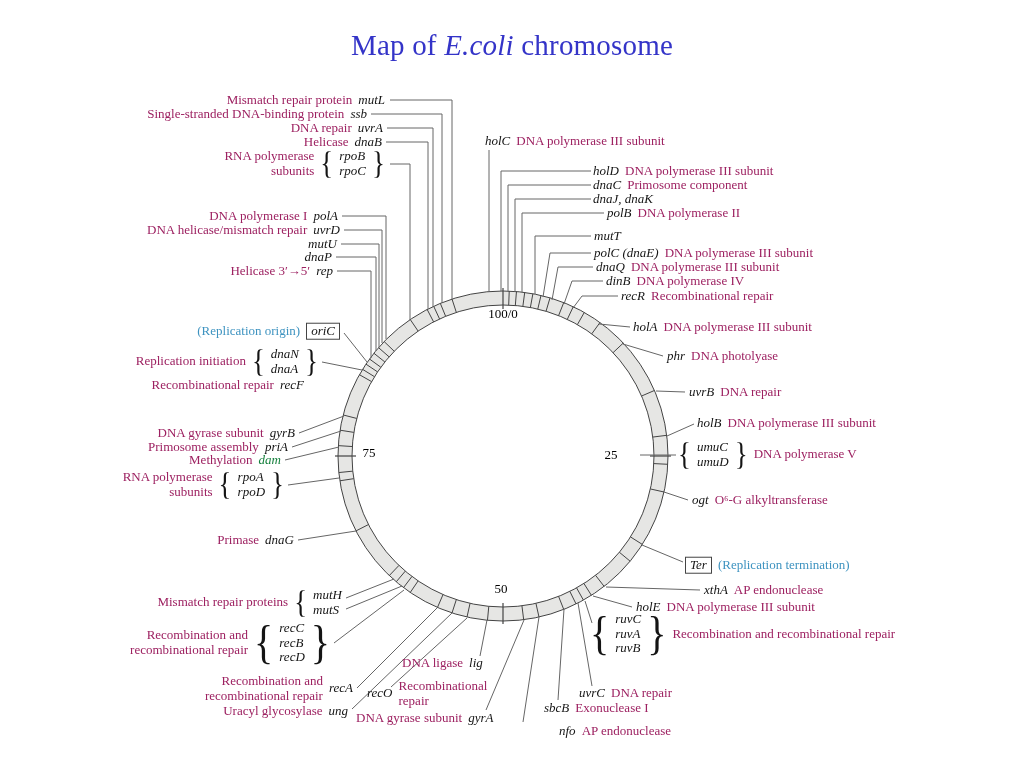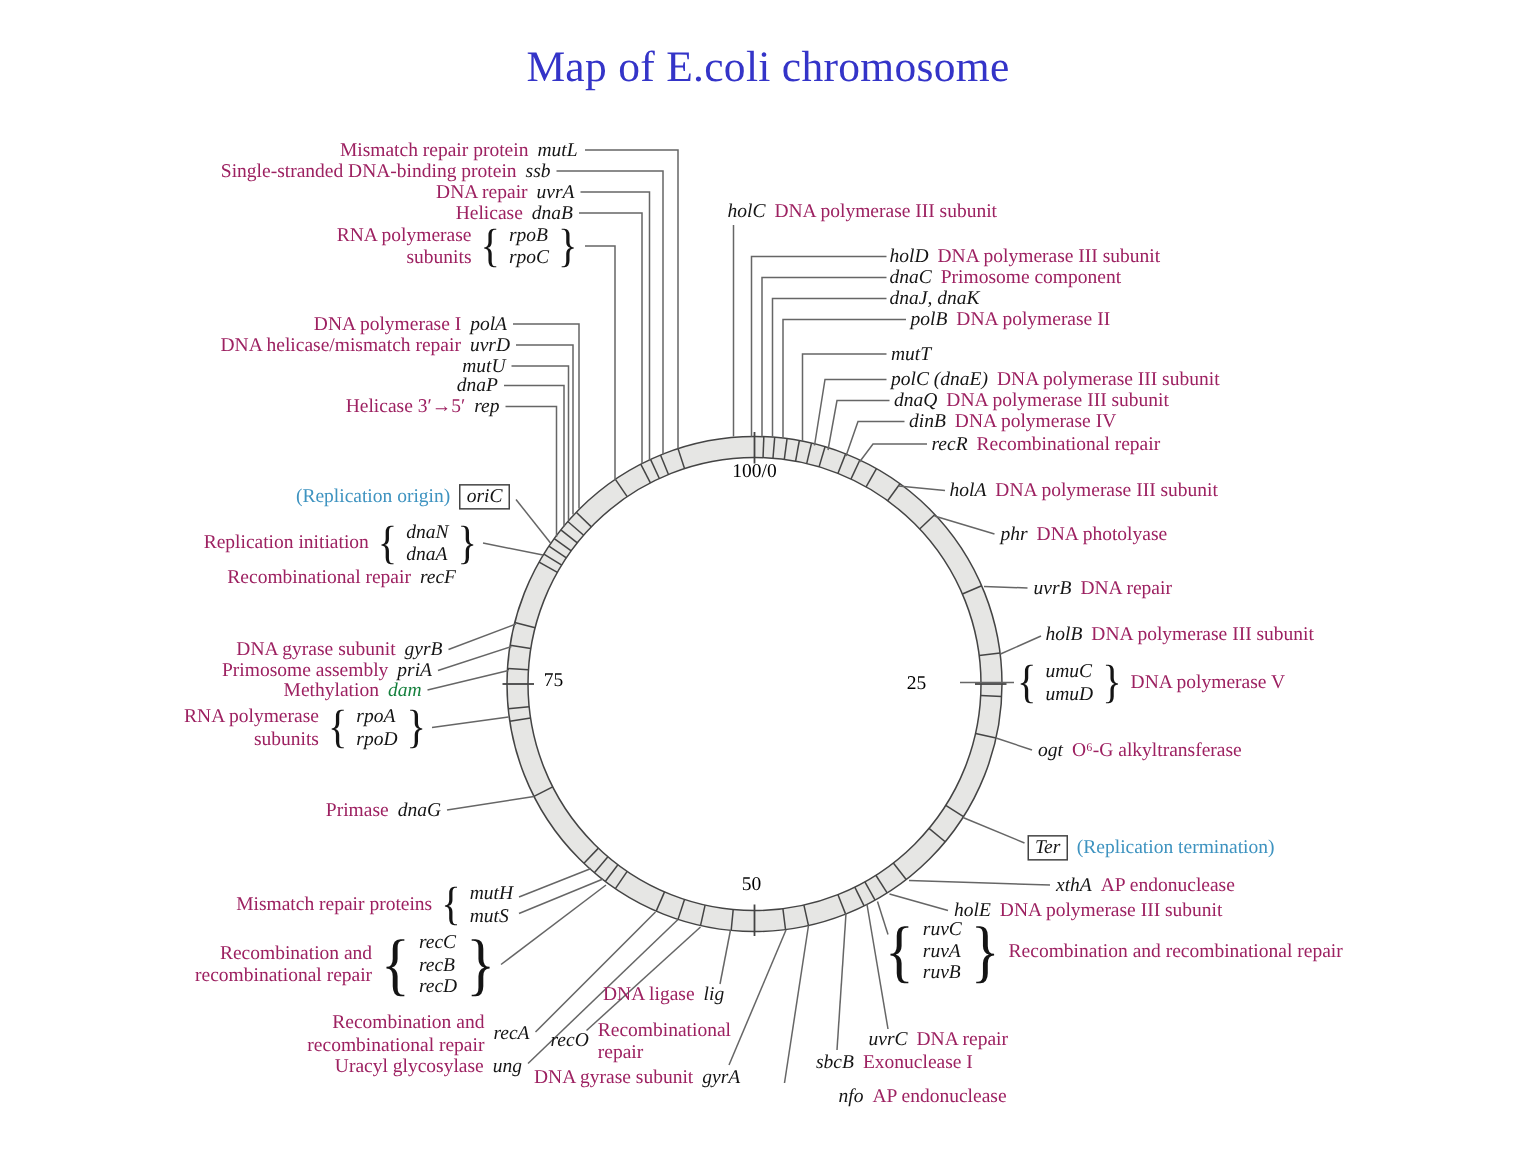--- a/index.html
+++ b/index.html
@@ -1,20 +1,20 @@
 <!DOCTYPE html>
 <html><head>
 <meta charset="utf-8">
 <style>
   html,body{margin:0;padding:0;background:#ffffff;}
   .stage{position:relative;width:1024px;height:768px;background:#fff;overflow:hidden;
          font-family:"Liberation Serif", "DejaVu Serif", serif;}
   .title{position:absolute;top:29px;left:0;width:100%;text-align:center;
          font-size:29px;letter-spacing:.2px;}
-  .title .it{}
+  .title .it{font-style:italic;}
   svg.ringsvg{position:absolute;left:0;top:0;}
   .label{position:absolute;transform:translateY(-50%);display:flex;align-items:center;
          gap:6px;font-size:13px;line-height:1.12;white-space:nowrap;}
   .label.L{justify-content:flex-end;}
   .desc{display:flex;flex-direction:column;}
   .label.L .desc{align-items:flex-end;text-align:right;}
   .gene{font-style:italic;}
   .genes{display:flex;flex-direction:column;align-items:flex-start;}
   .brace{font-weight:400;line-height:0.9;transform:scaleY(1.15);}
   .boxed{border:1.2px solid #444;padding:0 4px;display:inline-block;}

